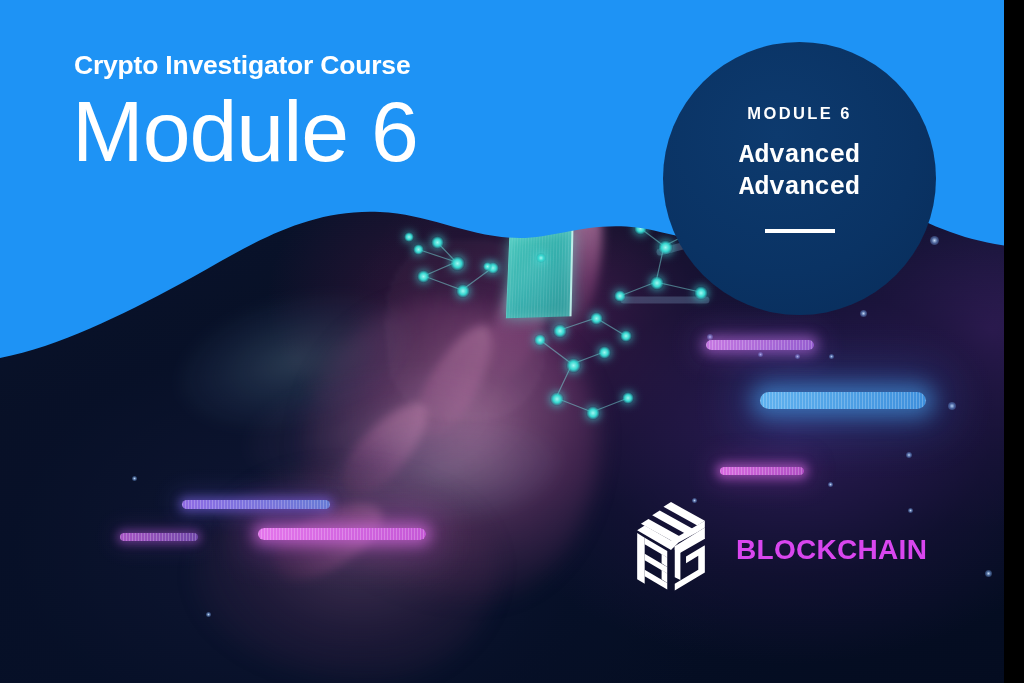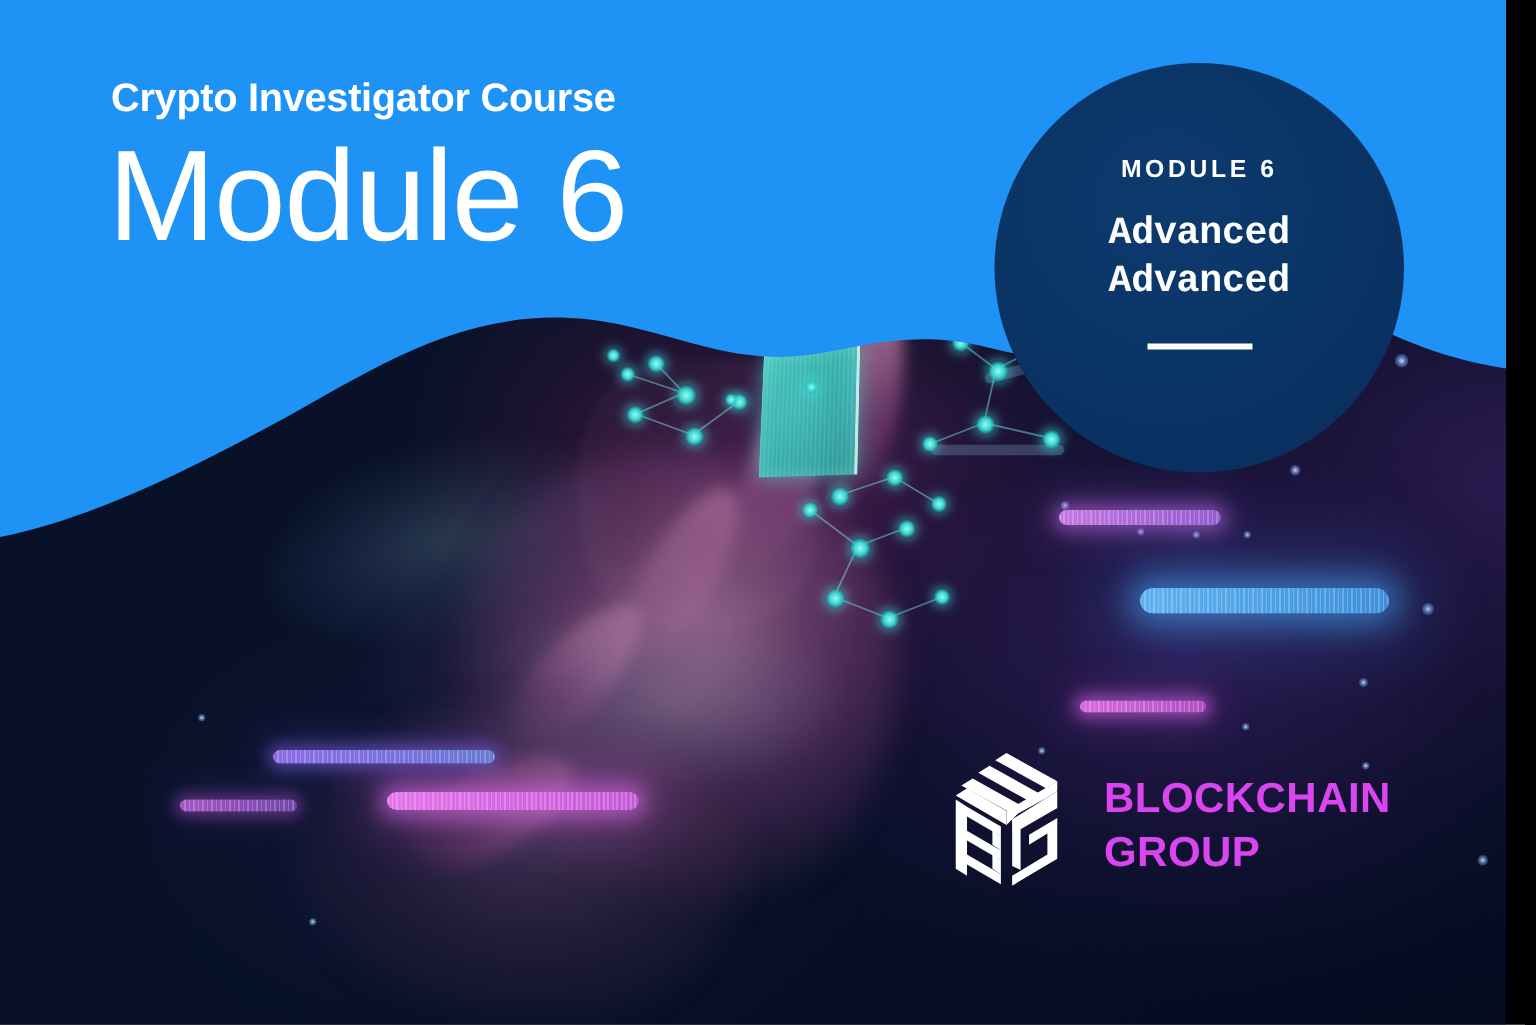--- a/index.html
+++ b/index.html
@@ -363,17 +363,16 @@
         <polygon points="40,73 46,77 46,87 40,83"></polygon>
       </g>
 
       <g fill="#ffffff">
         <polygon points="86,28 86,76 54,95 54,88 79,73 79,58 66,66 66,59 86,47 86,40 60,55 60,84 54,81 54,48 86,28"></polygon>
         <polygon points="54,48 60,51 60,55 54,52"></polygon>
       </g>
     </svg>
     <div class="logo-text">
       <div>BLOCKCHAIN</div>
-      <div>GROUP</div>
     </div>
   </div>
 
 </div>
 
 </body></html>

